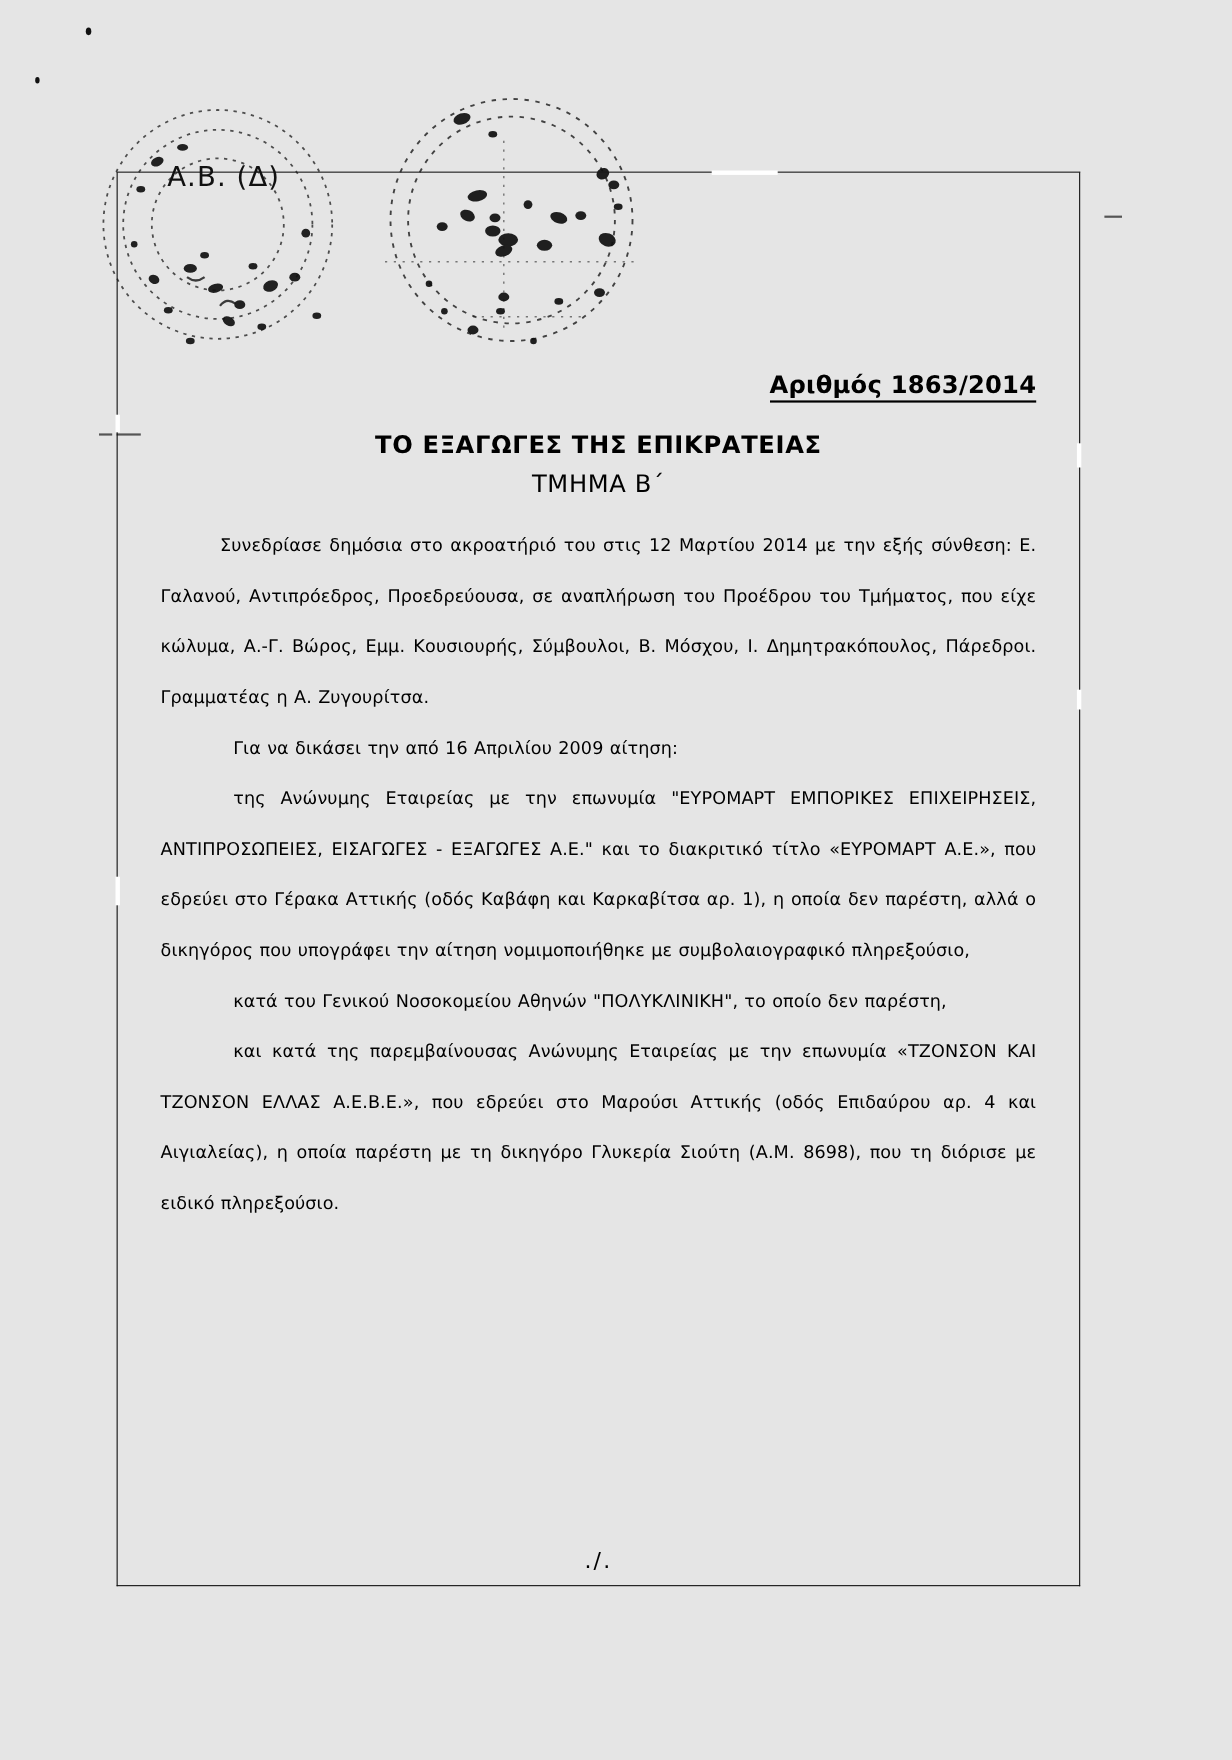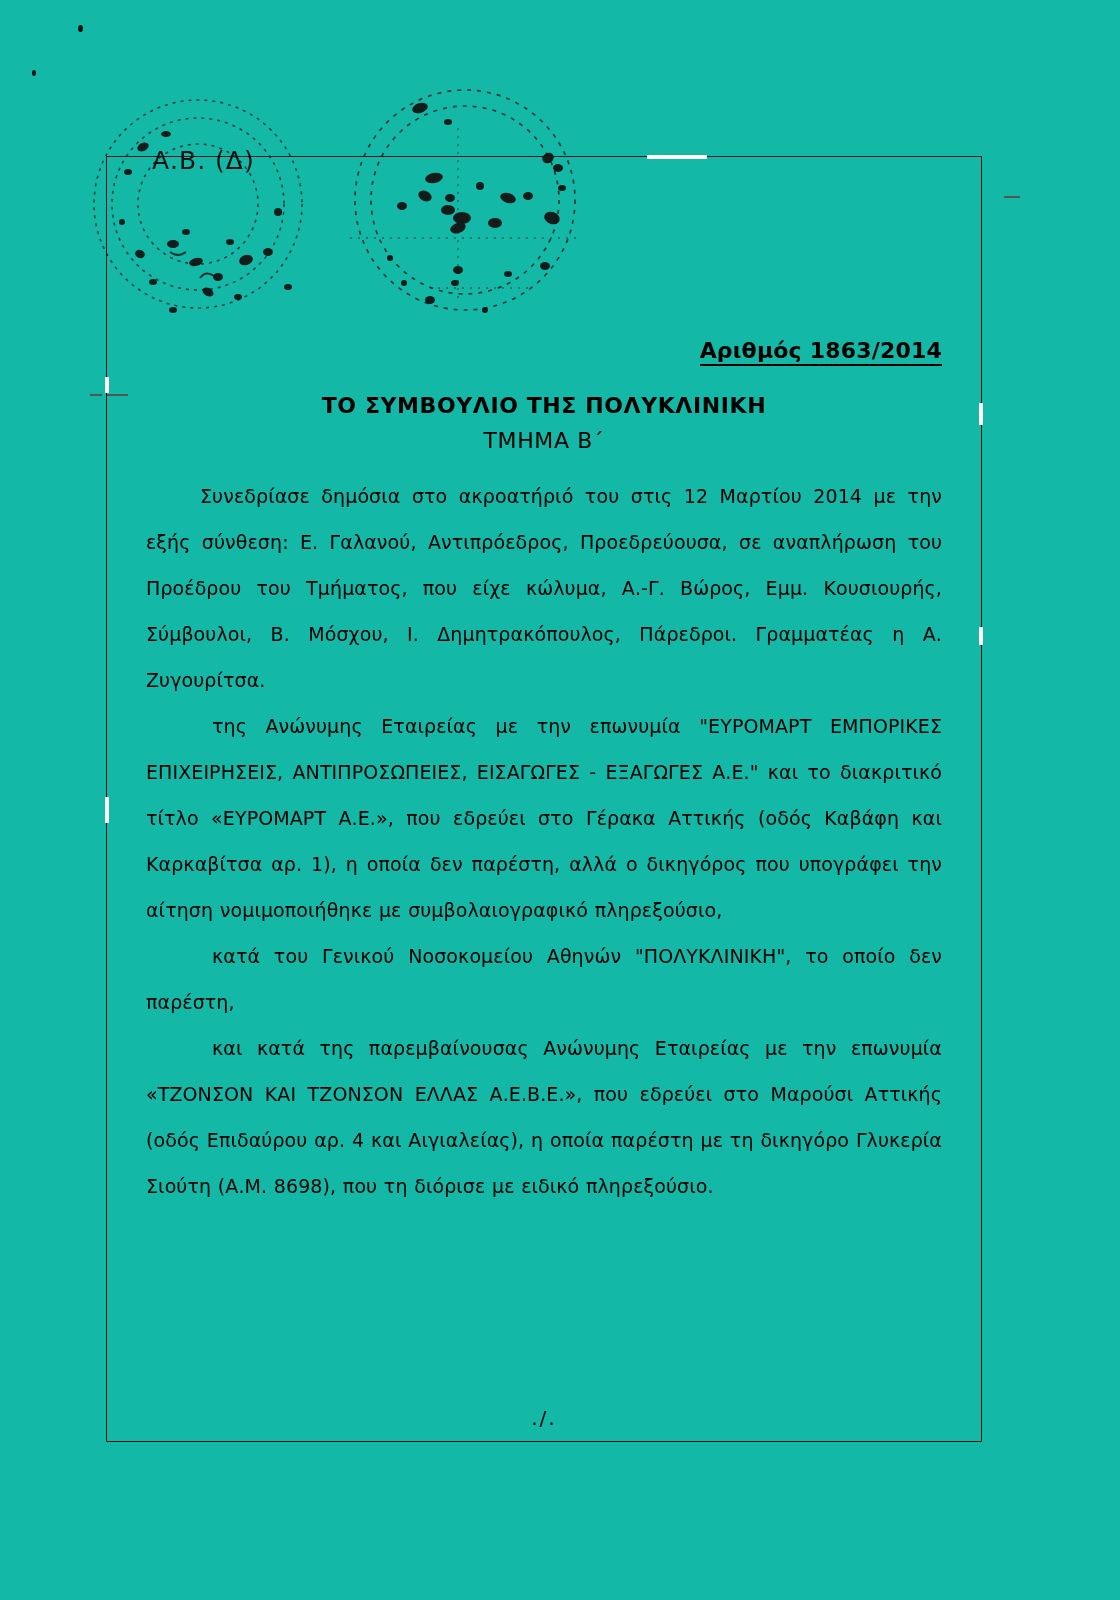--- a/index.html
+++ b/index.html
@@ -13,21 +13,21 @@
     position: relative;
     font-family: "DejaVu Sans", "Liberation Sans", sans-serif;
     color: #000000;
     overflow: hidden;
   }
 
   
   #page {
     position: absolute;
     inset: 0;
-    background: #14b8a6;
+    background: #e5e5e5;
   }
 
   
   #doc-frame {
     position: absolute;
     left: 106px;
     top: 156px;
     width: 876px;
     height: 1286px;
     border: 1.5px solid #111;
@@ -86,21 +86,21 @@
   }
   .title-sub {
     text-align: center;
     font-size: 22px;
     font-weight: normal;
     letter-spacing: .6px;
     margin: 0 0 20px 0;
   }
 
   p.body {
-    font-size: 19px;
+    font-size: 16px;
     line-height: 46px;
     text-align: justify;
     text-justify: inter-word;
     margin: 0;
     letter-spacing: .1px;
     word-spacing: .5px;
   }
   p.body.ind { text-indent: 54px; }
   p.body.ind-wide { text-indent: 66px; }
 
@@ -217,26 +217,27 @@
     <div class="frame-fade" style="left:872px;top:246px;width:4px;height:22px;"></div>
     <div class="frame-fade" style="left:872px;top:470px;width:4px;height:18px;"></div>
   </div>
 
   <div id="ab-label">Α.Β. (Δ)</div>
 
   <div id="text-col">
 
     <div class="title-num"><span class="u">Αριθμός 1863/2014</span></div>
 
-    <div class="title-main">ΤΟ ΣΥΜΒΟΥΛΙΟ ΤΗΣ ΠΟΛΥΚΛΙΝΙΚΗ</div>
+    <div class="title-main">ΤΟ ΕΞΑΓΩΓΕΣ ΤΗΣ ΕΠΙΚΡΑΤΕΙΑΣ</div>
 
     <div class="title-sub">ΤΜΗΜΑ Β΄</div>
 
     <p class="body ind">Συνεδρίασε δημόσια στο ακροατήριό του στις 12 Μαρτίου 2014 με την εξής σύνθεση: Ε. Γαλανού, Αντιπρόεδρος, Προεδρεύουσα, σε αναπλήρωση του Προέδρου του Τμήματος, που είχε κώλυμα, Α.-Γ. Βώρος, Εμμ. Κουσιουρής, Σύμβουλοι, Β. Μόσχου, Ι. Δημητρακόπουλος, Πάρεδροι. Γραμματέας η Α. Ζυγουρίτσα.</p>
 
+    <p class="body ind-wide">Για  να δικάσει την από 16 Απριλίου 2009 αίτηση:</p>
 
     <p class="body ind-wide">της Ανώνυμης Εταιρείας με την επωνυμία "ΕΥΡΟΜΑΡΤ ΕΜΠΟΡΙΚΕΣ ΕΠΙΧΕΙΡΗΣΕΙΣ, ΑΝΤΙΠΡΟΣΩΠΕΙΕΣ, ΕΙΣΑΓΩΓΕΣ - ΕΞΑΓΩΓΕΣ Α.Ε." και το διακριτικό τίτλο «ΕΥΡΟΜΑΡΤ Α.Ε.», που εδρεύει στο Γέρακα Αττικής (οδός Καβάφη και Καρκαβίτσα αρ. 1), η οποία δεν παρέστη, αλλά ο δικηγόρος που υπογράφει την αίτηση νομιμοποιήθηκε με συμβολαιογραφικό πληρεξούσιο,</p>
 
     <p class="body ind-wide">κατά του Γενικού Νοσοκομείου Αθηνών "ΠΟΛΥΚΛΙΝΙΚΗ", το οποίο δεν παρέστη,</p>
 
     <p class="body ind-wide">και κατά της παρεμβαίνουσας Ανώνυμης Εταιρείας με την επωνυμία «ΤΖΟΝΣΟΝ ΚΑΙ ΤΖΟΝΣΟΝ ΕΛΛΑΣ Α.Ε.Β.Ε.», που εδρεύει στο Μαρούσι Αττικής (οδός Επιδαύρου αρ. 4 και Αιγιαλείας), η οποία παρέστη με τη δικηγόρο Γλυκερία Σιούτη (Α.Μ. 8698), που τη διόρισε με ειδικό πληρεξούσιο.</p>
 
 
     <div id="end-mark">./.</div>
   </div>

